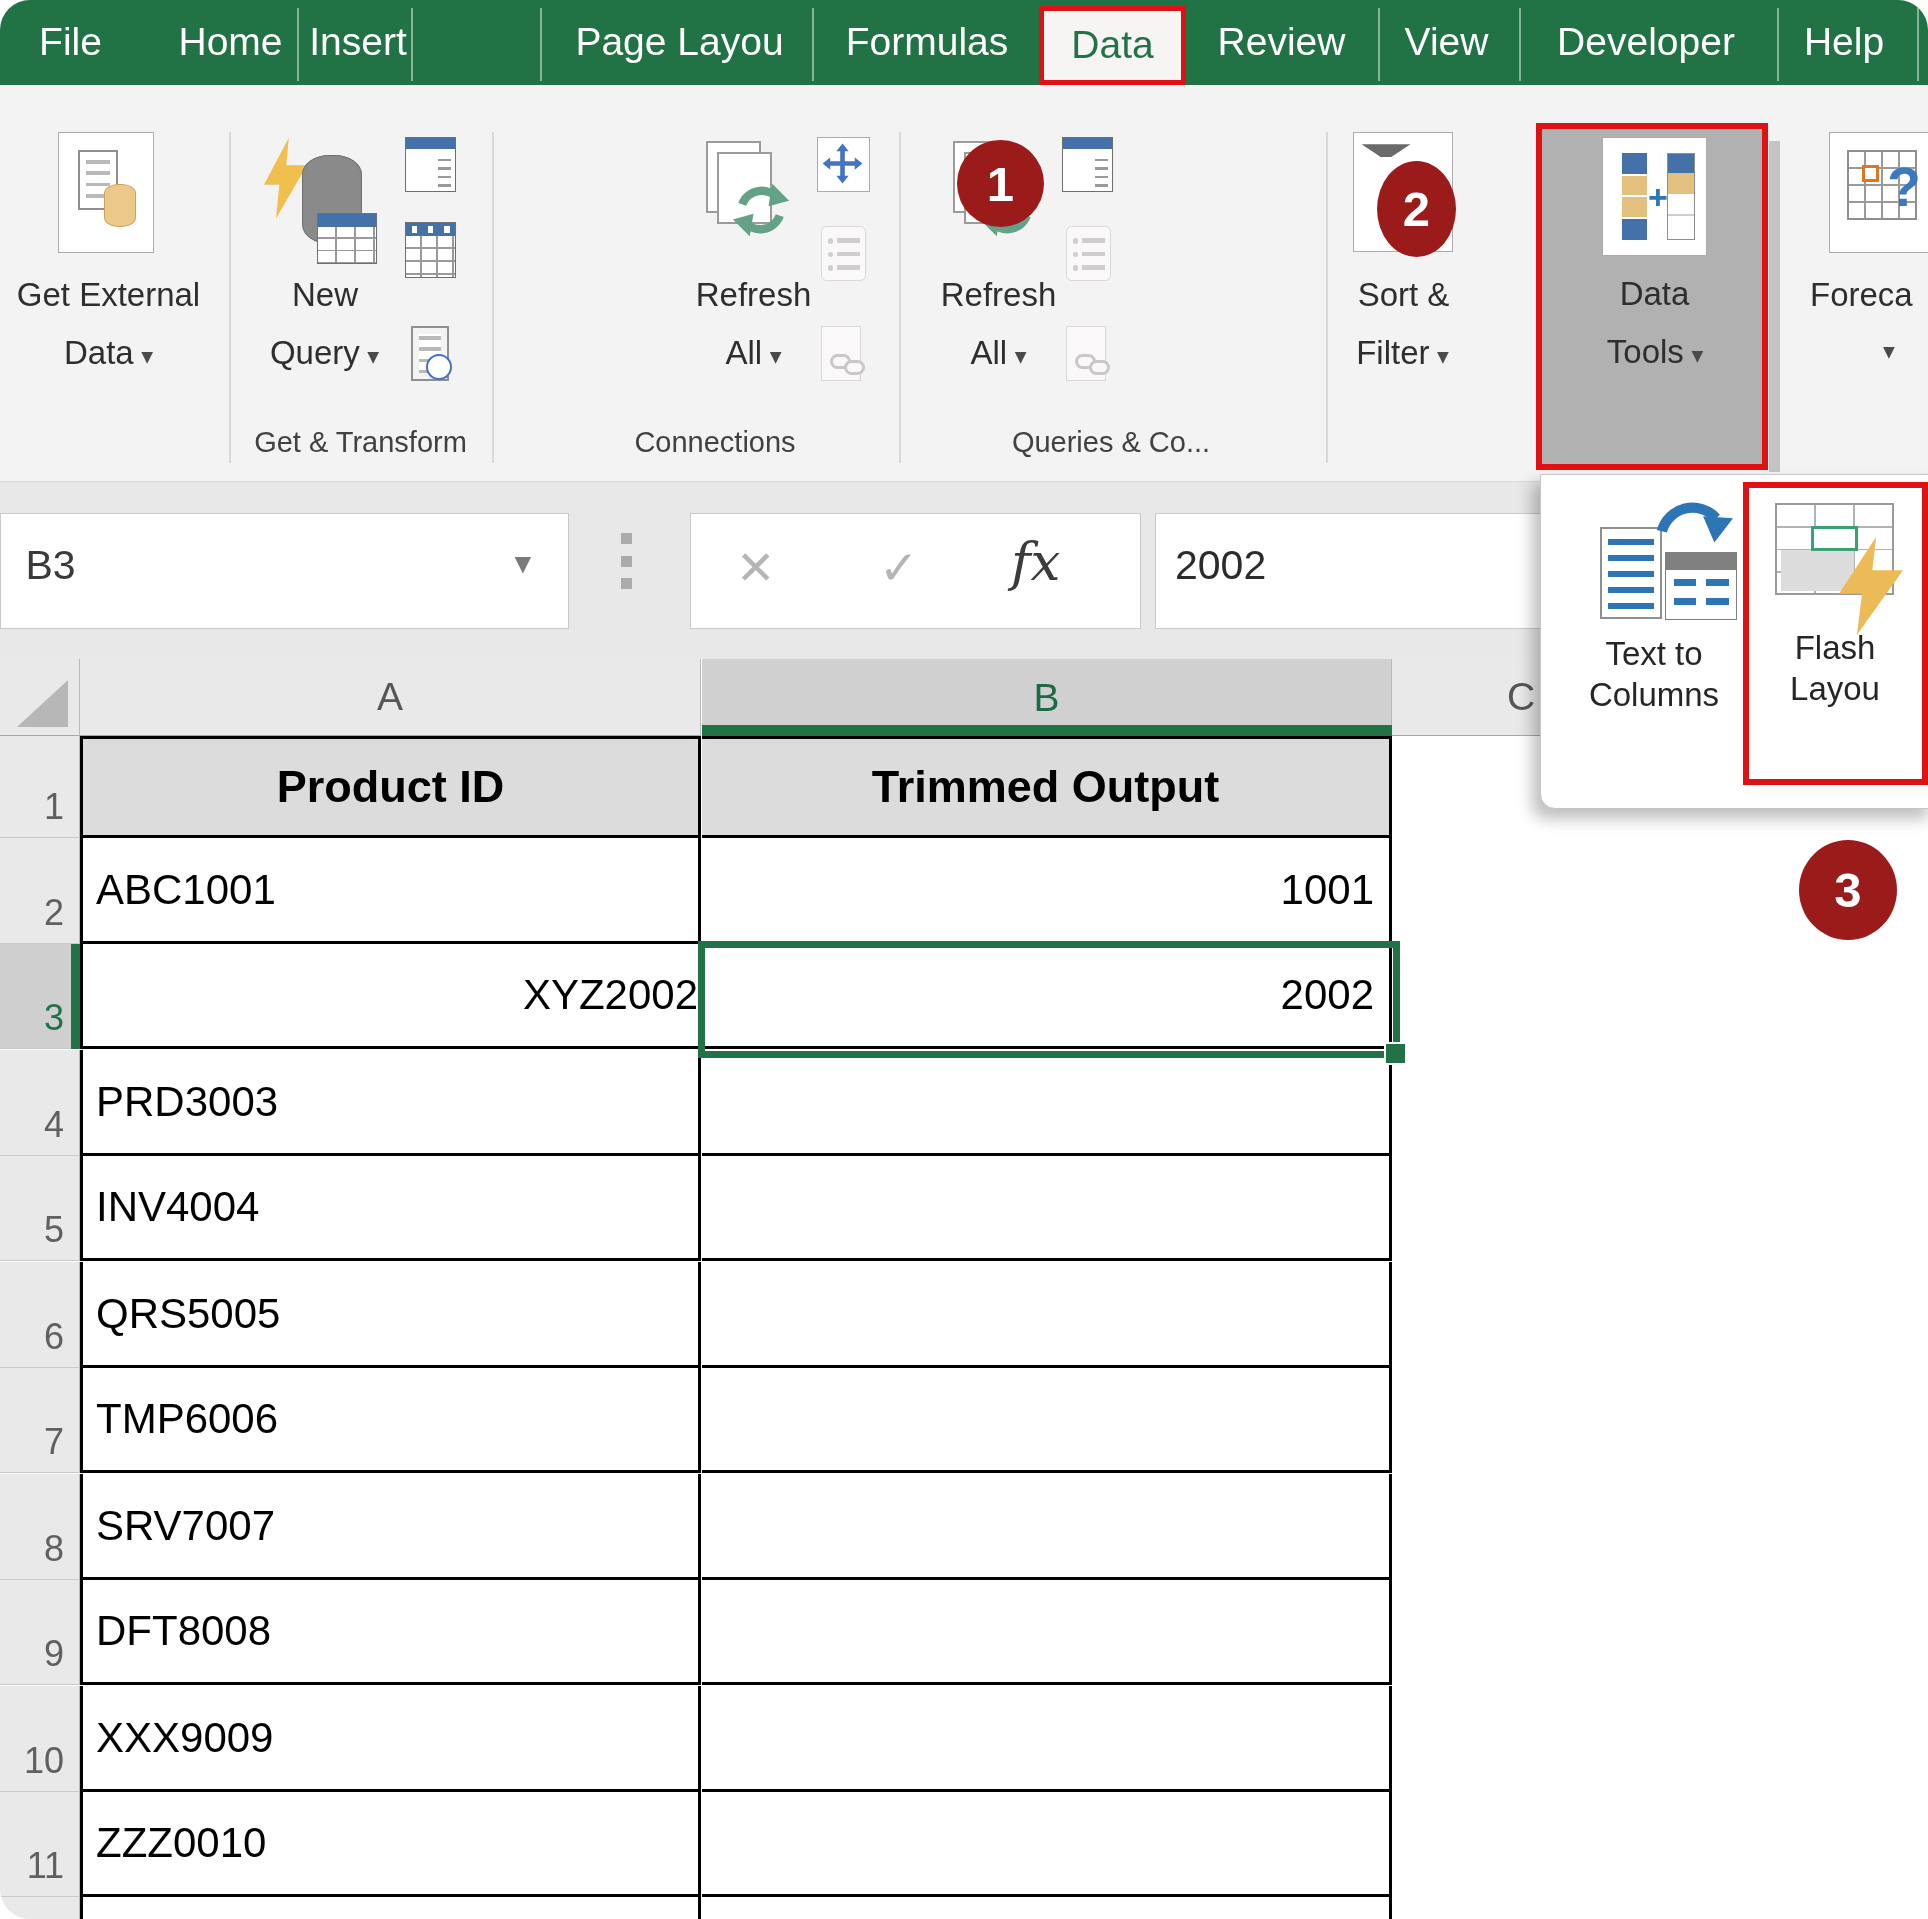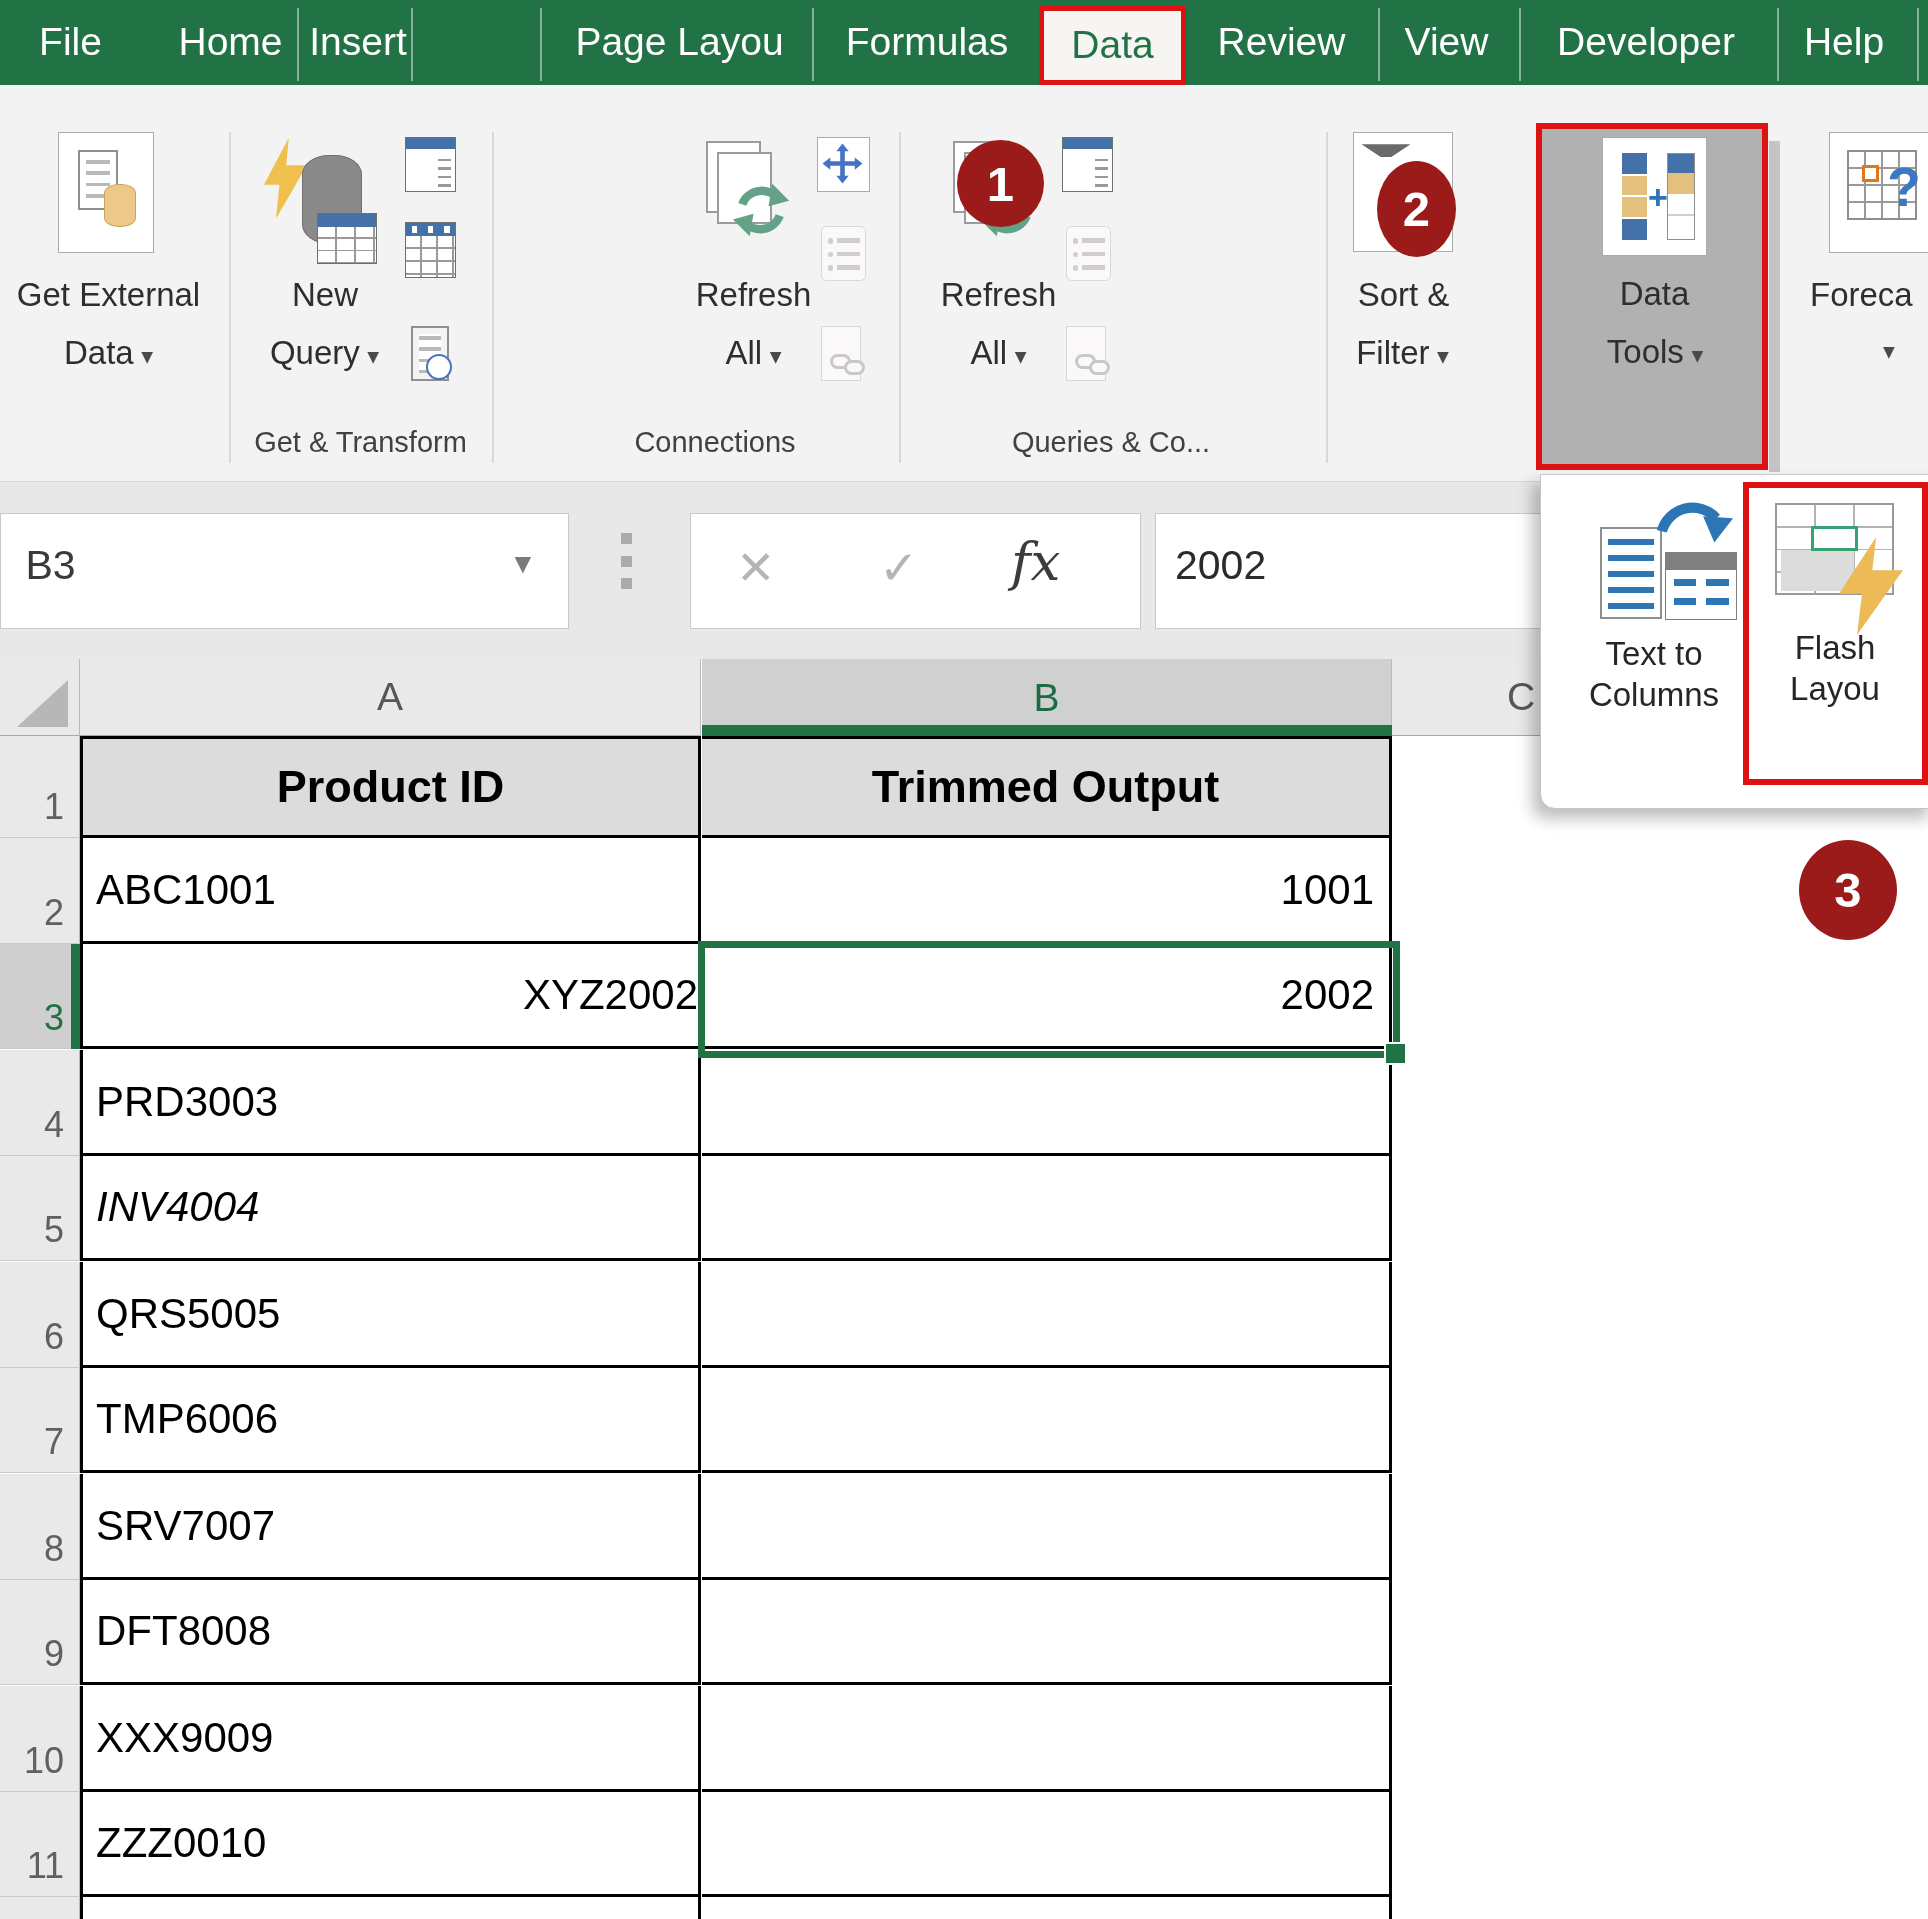--- a/index.html
+++ b/index.html
@@ -1,17 +1,17 @@
 <!DOCTYPE html>
 <html style="font-size:15px"><head>
 <meta charset="utf-8">
 <style>
   html,body{margin:0;padding:0;background:#fff;}
   #app{position:relative;width:1928px;height:1919px;overflow:hidden;background:#fff;
-       font-family:"Liberation Sans",sans-serif;}
+       font-family:"Liberation Sans",sans-serif;border-radius:30px;}
   .p{position:absolute;box-sizing:border-box;}
   
   .menubar{left:0;top:0;width:1928px;height:85px;background:#217346;}
   .tab{color:#fff;font-size:39px;line-height:83px;text-align:center;white-space:nowrap;cursor:default;}
   .mdiv{width:1.9px;top:7.5px;height:73px;background:rgba(255,255,255,.45);}
   .datatab{left:1039px;top:5.6px;width:147px;height:79px;background:#f6f5f4;border:5.6px solid #de1212;
            display:flex;align-items:center;justify-content:center;z-index:5;}
   .datatab span{color:#217346;font-size:39px;}
   
   .ribbon{left:0;top:85px;width:1928px;height:397px;background:#f3f3f3;border-bottom:1.9px solid #d8d8d8;}
@@ -344,21 +344,21 @@
     </div>
   <div class="p cb" style="top:944px;height:105px;">
       <span>2002</span>
     </div>
   <div class="p ca" style="top:1050px;height:106px;">
       <span>PRD3003</span>
     </div>
   <div class="p cb" style="top:1050px;height:106px;">
       <span></span>
     </div>
-  <div class="p ca" style="top:1156px;height:105px;font-style:italic;">
+  <div class="p ca" style="top:1156px;height:105px;">
       <span>INV4004</span>
     </div>
   <div class="p cb" style="top:1156px;height:105px;">
       <span></span>
     </div>
   <div class="p ca" style="top:1262px;height:106px;">
       <span>QRS5005</span>
     </div>
   <div class="p cb" style="top:1262px;height:106px;">
       <span></span>

